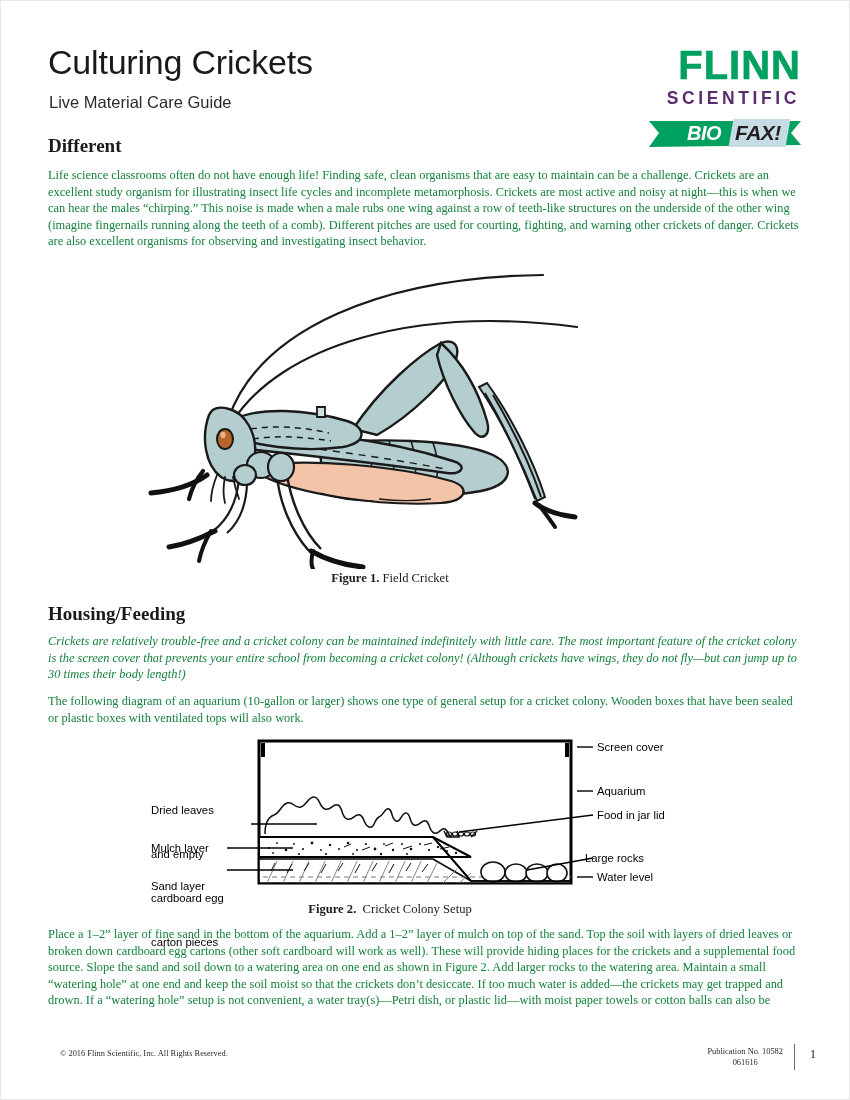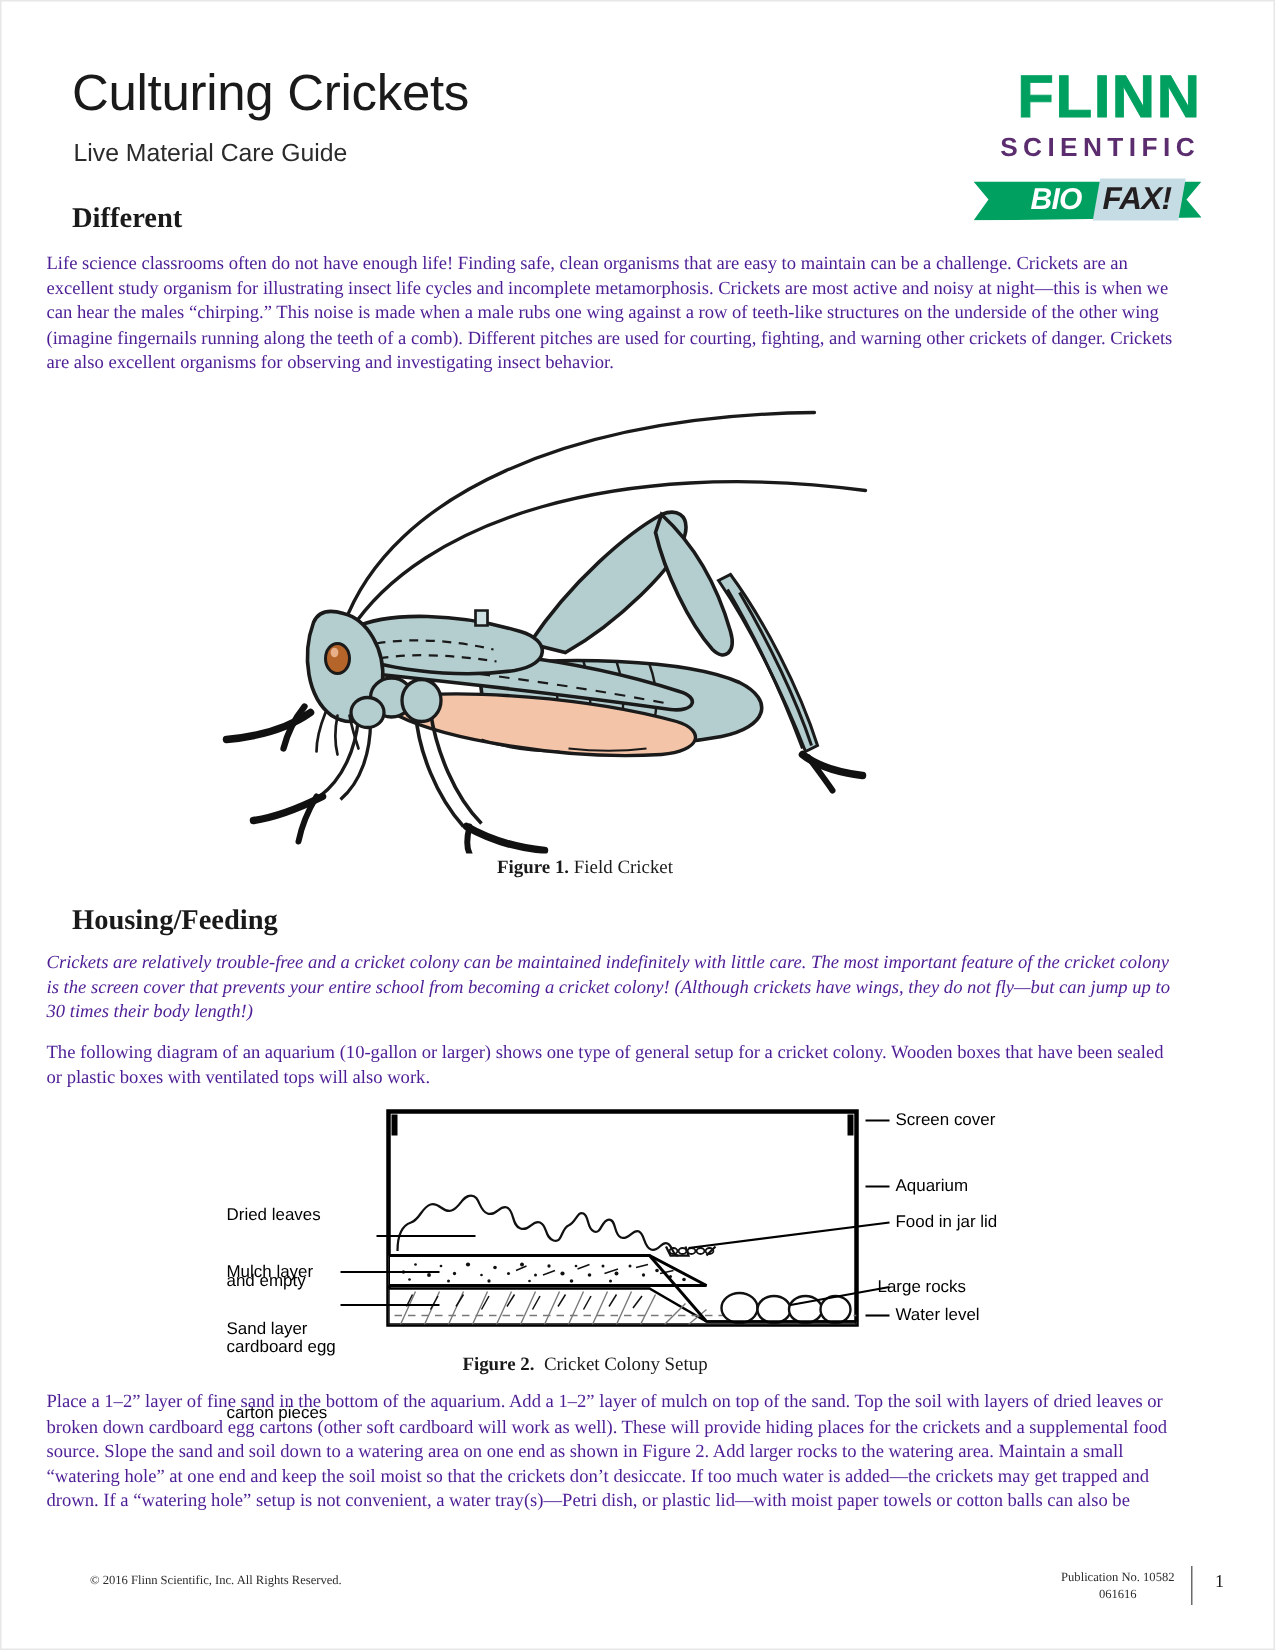--- a/index.html
+++ b/index.html
@@ -120,26 +120,26 @@
   .section-head {
     position: absolute;
     left: 47px;
     font-family: "Liberation Serif", serif;
     font-weight: bold;
     font-size: 19px;
     color: #1a1a1a;
   }
   .para {
     position: absolute;
-    left: 30px;
+    left: 47px;
     width: 756px;
     font-family: "Liberation Serif", serif;
     font-size: 12.4px;
     line-height: 16.6px;
-    color: #4c1d95;
+    color: #15803d;
     text-align: left;
   }
   .fig-caption {
     position: absolute;
     width: 778px;
     left: 0;
     text-align: center;
     font-family: "Liberation Serif", serif;
     font-size: 12.6px;
     color: #1a1a1a;

